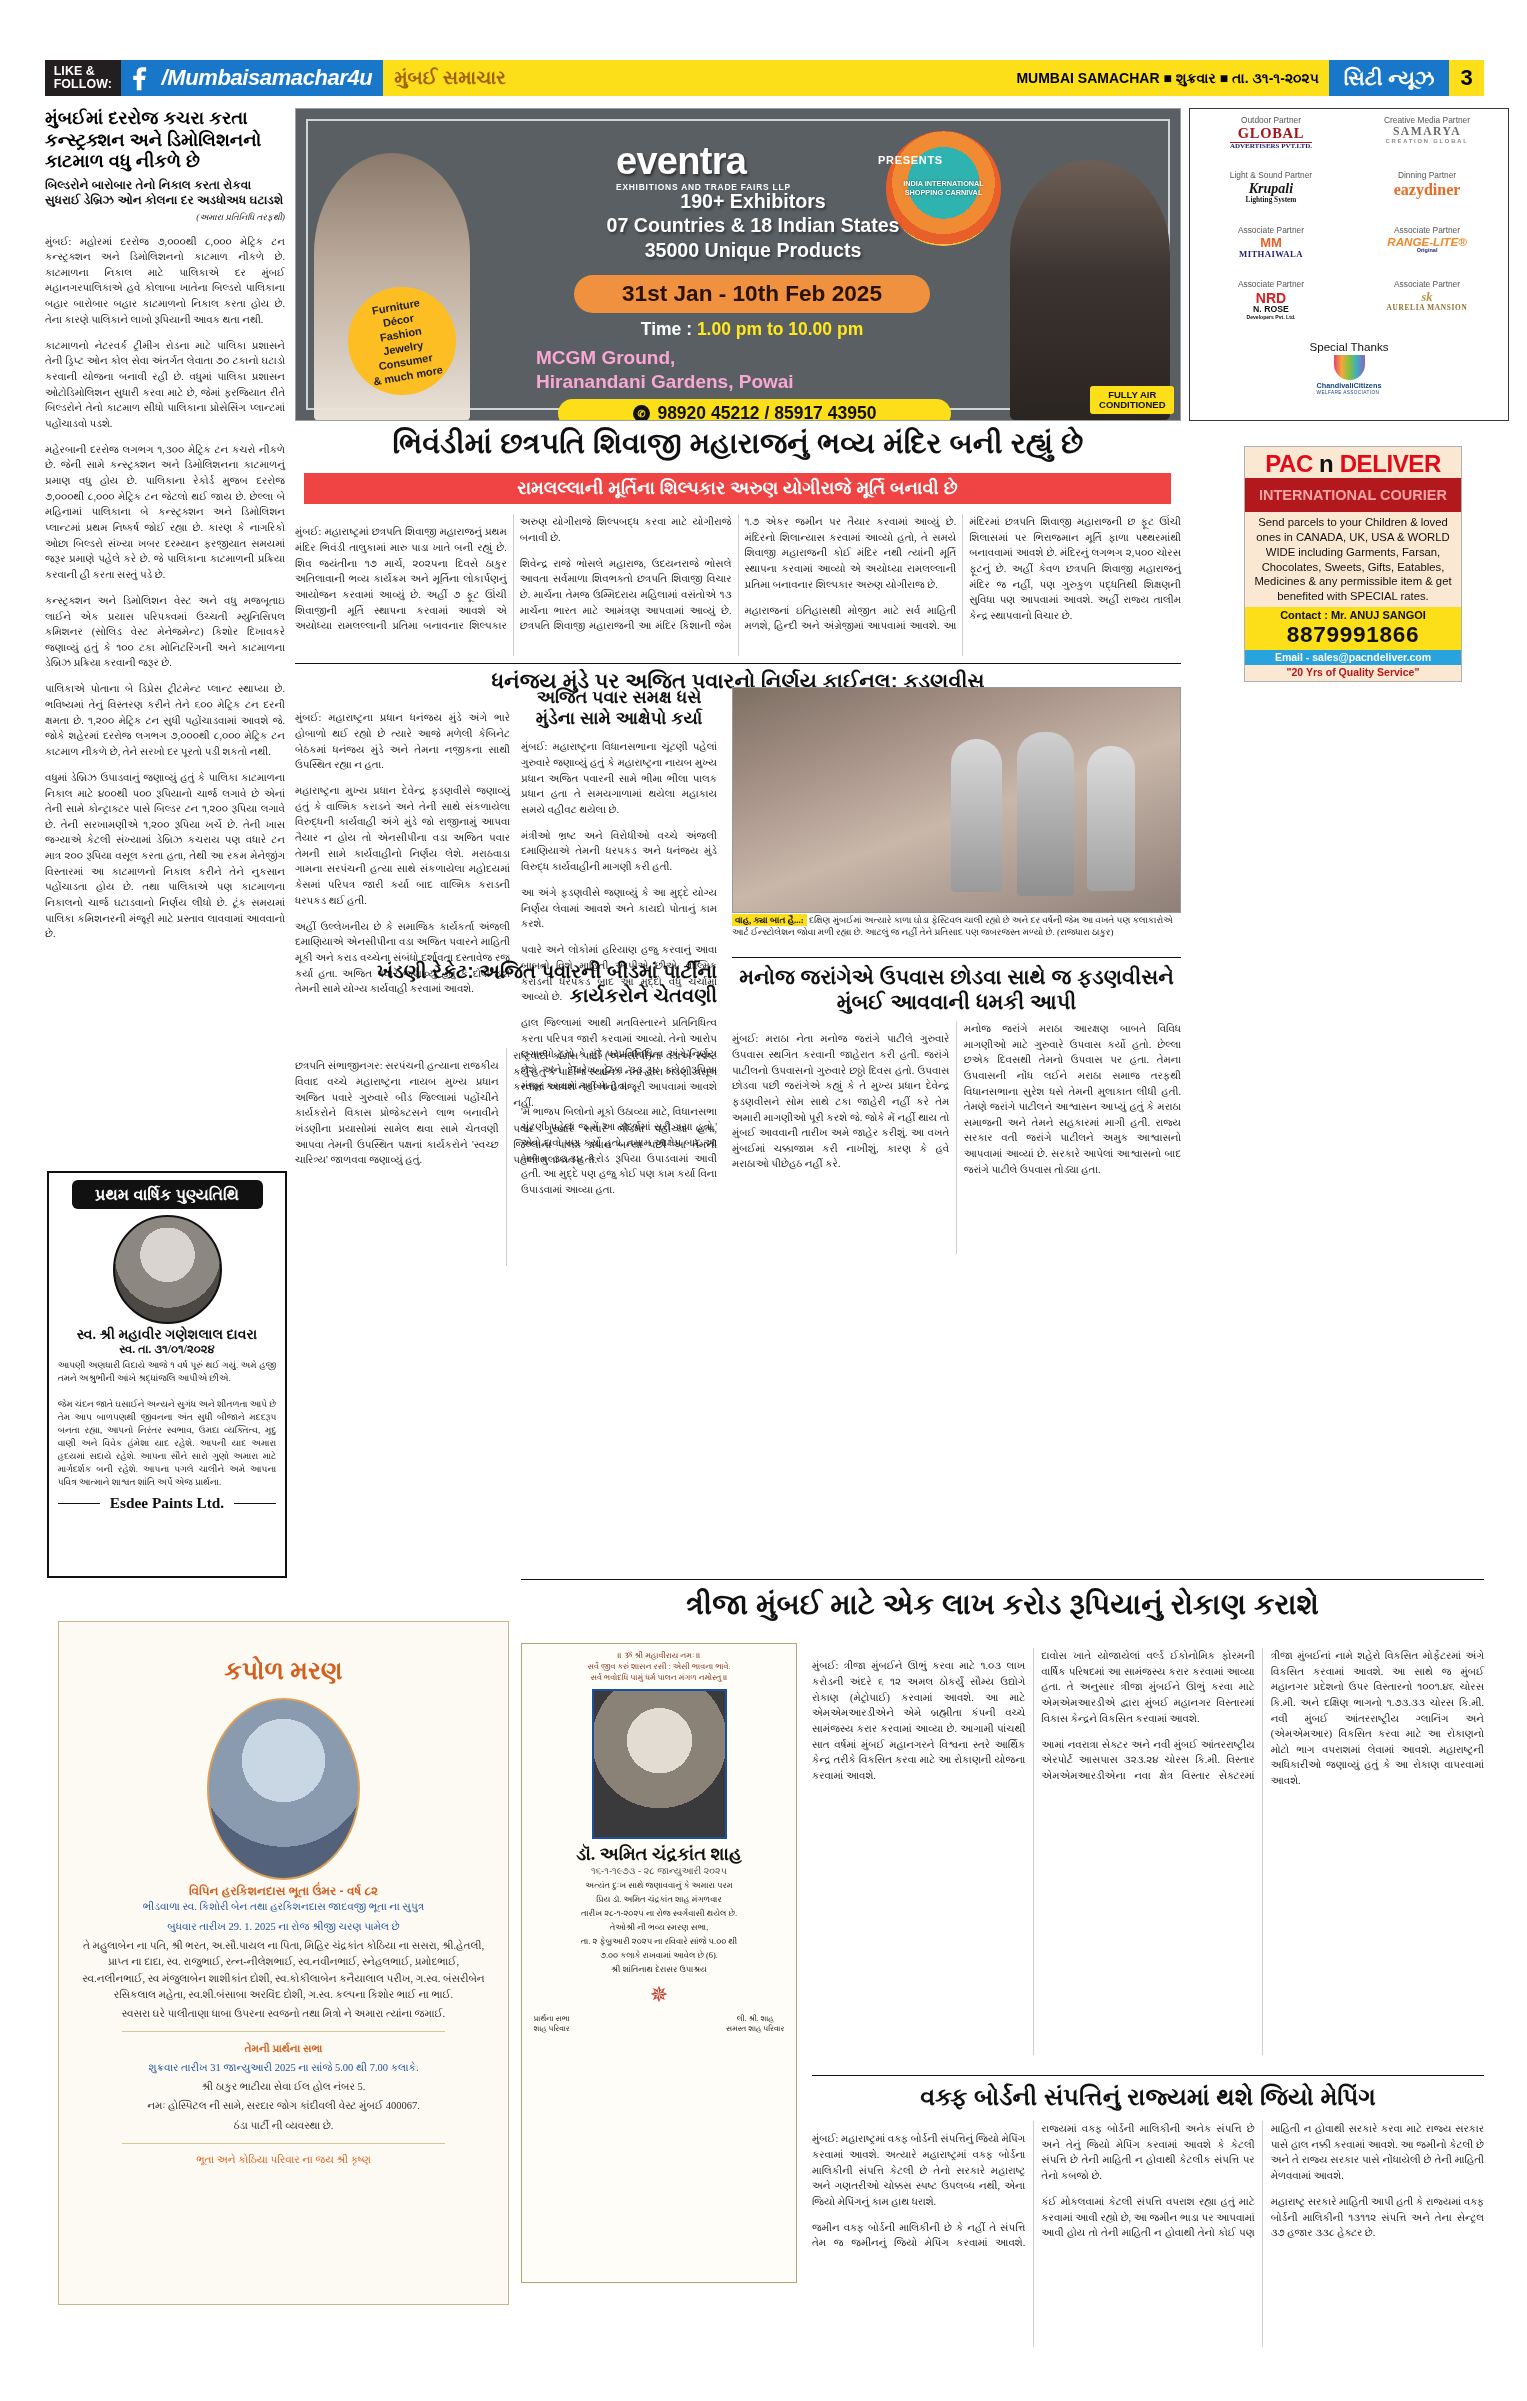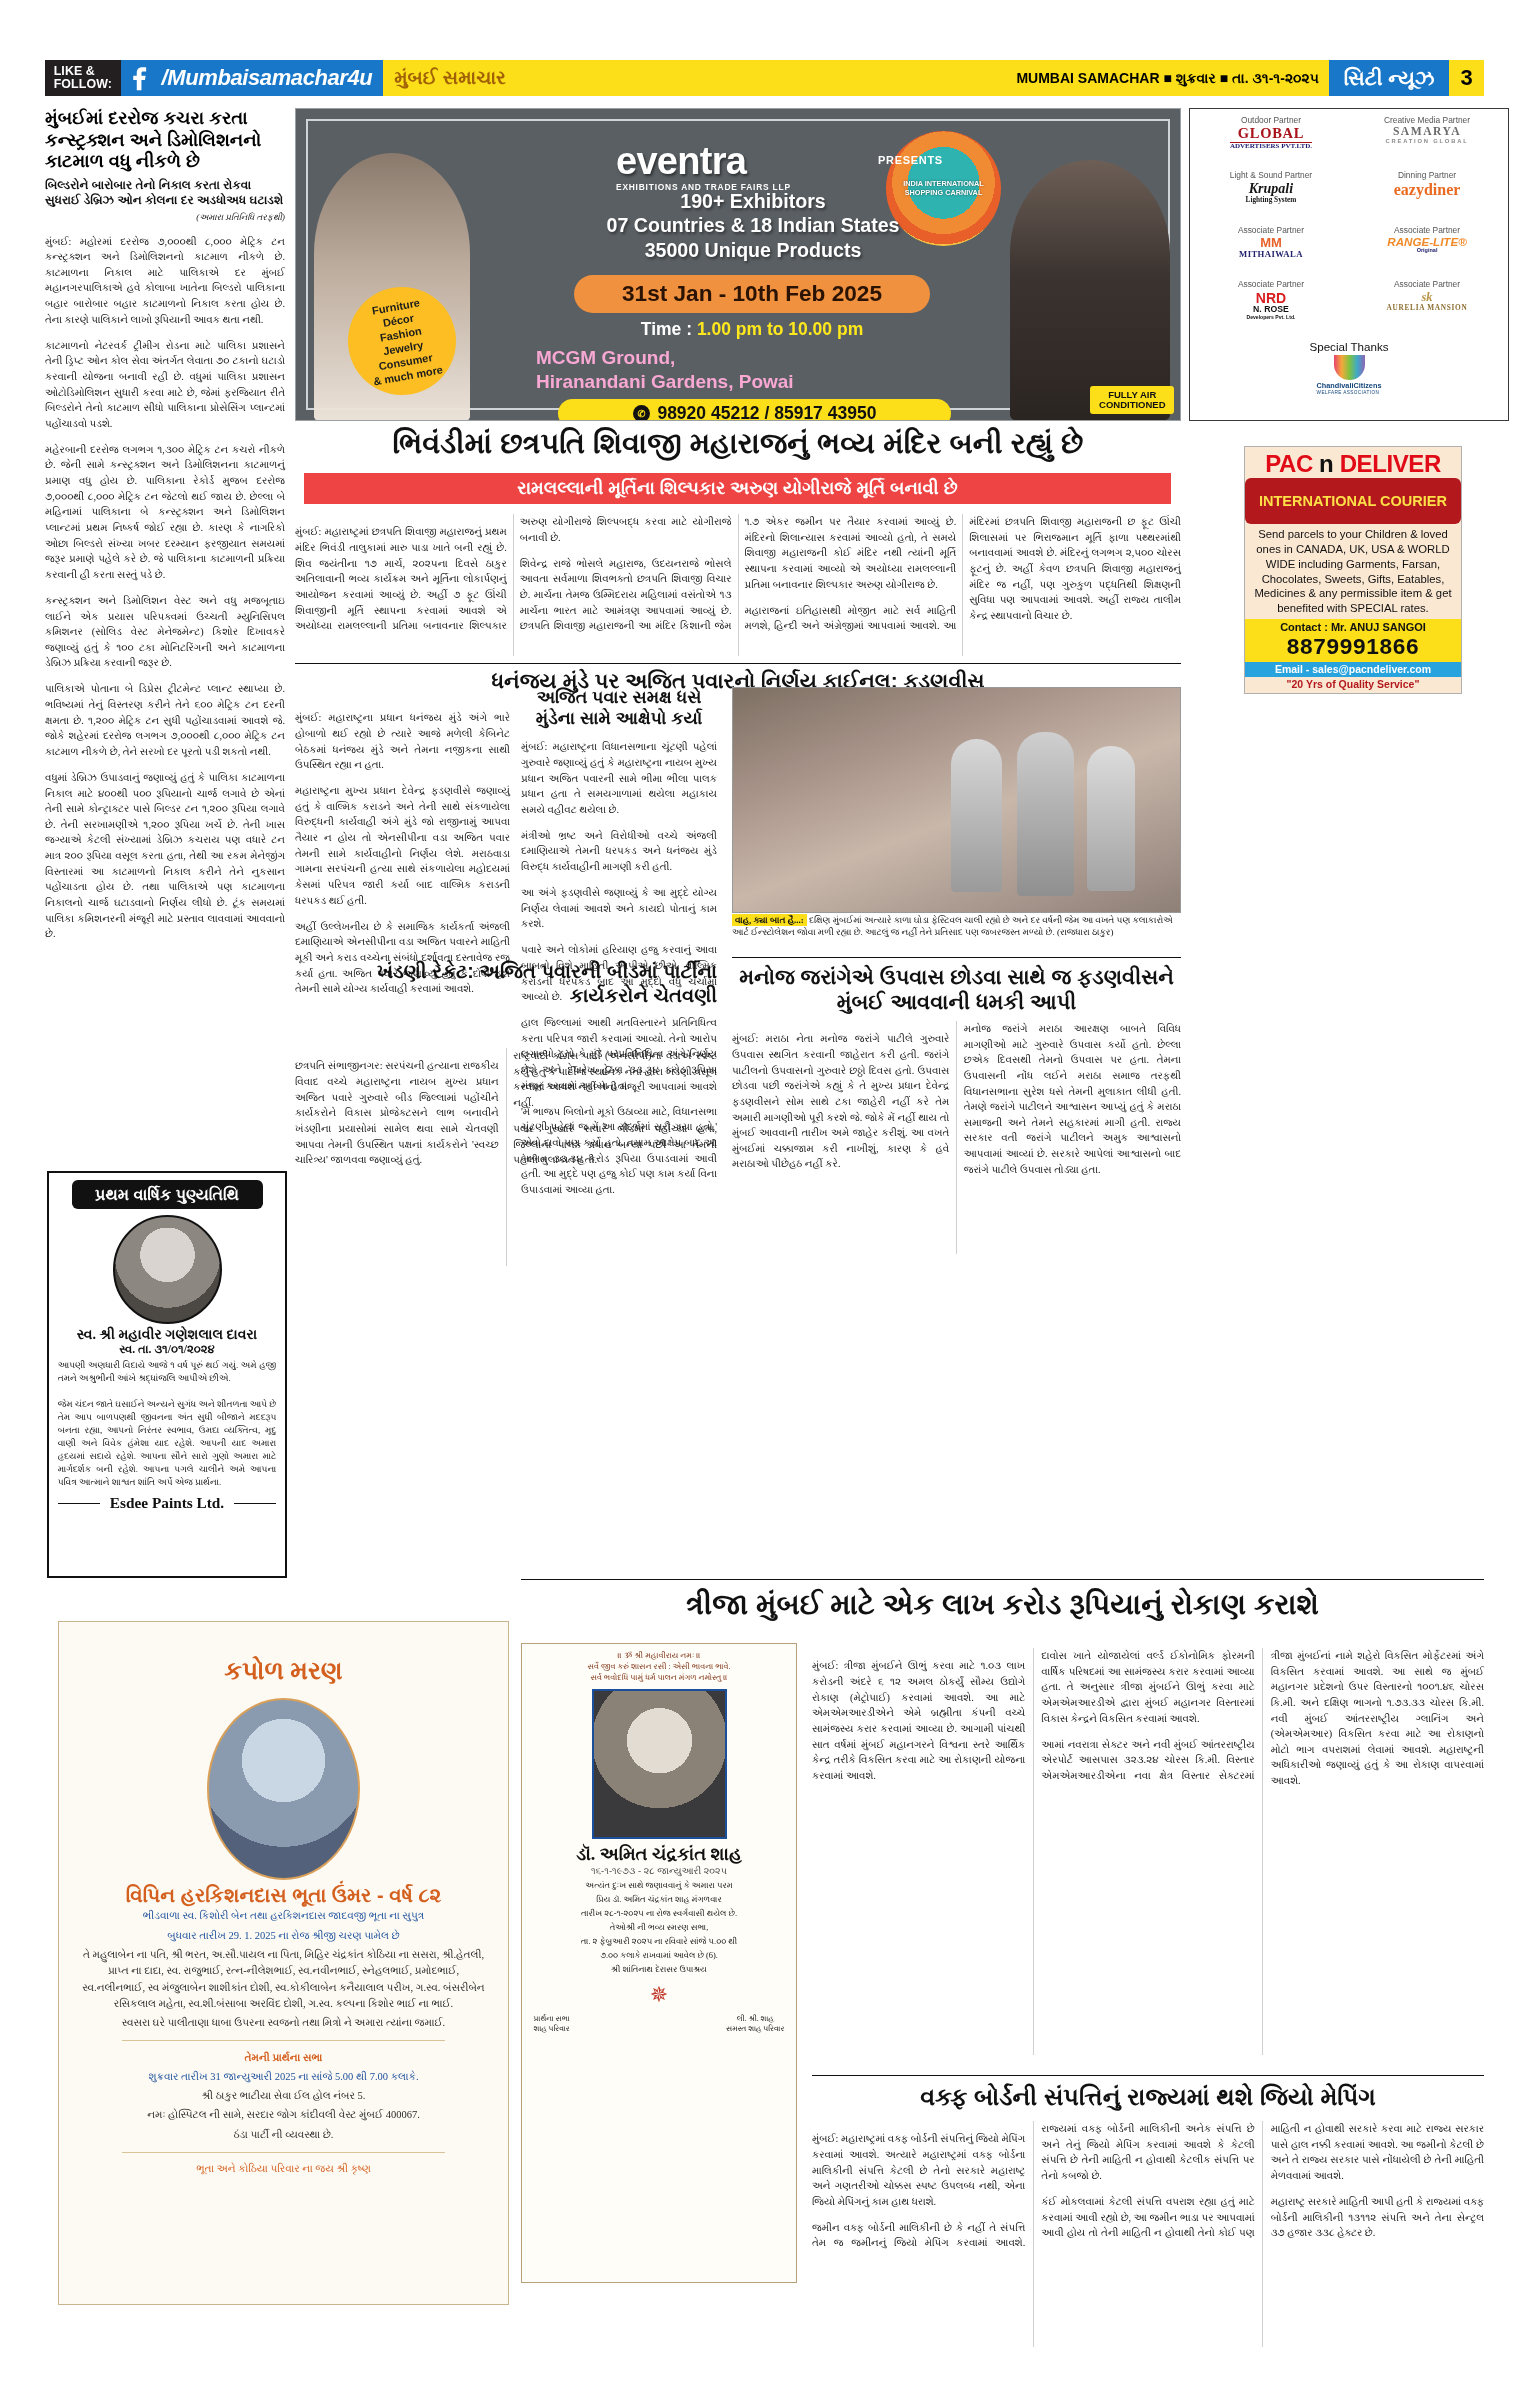--- a/index.html
+++ b/index.html
@@ -159,21 +159,21 @@
   .logo-ccwa .l1 { font-size:7.3px; color:#14457a; font-weight:bold;}
   .logo-ccwa .l2 { font-size:4.7px; color:#14457a; letter-spacing:0.4px;}
 
   
   .pacad {
     position:absolute; left:1244px; top:446px; width:218px; background:#fbe8d3;
     border:0.7px solid #b0b0b0; text-align:center; padding-bottom:0;
   }
   .pacad .t1 { font-size:24px; font-weight:bold; color:#e00b16; padding:2.9px 0 0; letter-spacing:-0.4px;}
   .pacad .t1 i { color:#111; font-style:normal; }
-  .pacad .t2 { background:#b3181c; color:#fde047; font-size:14.5px; font-weight:bold; padding:15px 0;border-radius:6px; }
+  .pacad .t2 { background:#b3181c; color:#fca5a5; font-size:14.5px; font-weight:bold; padding:9px 0; }
   .pacad .t3 { font-size:11.3px; line-height:1.3; padding:3.6px 5.8px; color:#111; }
   .pacad .t4 { background:#fcdf18; font-size:11px; font-weight:bold; padding:1.5px 0;}
   .pacad .t5 { background:#fcdf18; font-size:22.6px; font-weight:bold; letter-spacing:0.7px; padding-bottom:1.5px;}
   .pacad .t6 { background:#29a3dd; color:#fff; font-size:10.5px; font-weight:bold; padding:1.5px 0;}
   .pacad .t7 { color:#b3181c; font-size:10.5px; font-weight:bold; padding:1.5px 0 2.9px;}
 
   
   .temple-hl {
     position:absolute; left:295px; top:426px; width:886px;
     font-size:29px; font-weight:bold; text-align:center; line-height:1.2;
@@ -260,21 +260,21 @@
 
   
   .kapol {
     position:absolute; left:58px; top:1621px; width:451px; height:684px;
     border:1.5px solid #c8b590; background:#fdfaf3; overflow:hidden;
   }
   .kapol .title { text-align:center; margin-top:35px; font-size:25px; font-weight:bold;
      color:#d4601f; font-family:"Liberation Serif",serif;}
   .kapol .portrait { margin:11.6px auto 4.4px; width:153px; height:182px; border-radius:50%;
      border:2.9px solid #d9a05a; background:radial-gradient(circle at 50% 34%, #c9d6e4 0 30%, #8a9bb0 30% 62%, #53627a 62% 100%);}
-  .kapol .nm { text-align:center; font-size:20px; font-weight:bold; color:#d4601f; margin-top:4.4px;}
+  .kapol .nm { text-align:center; font-size:12px; font-weight:bold; color:#d4601f; margin-top:4.4px;}
   .kapol .ln { text-align:center; font-size:10.5px; line-height:1.55; padding:1.5px 19px;
      font-family:"Liberation Serif",serif; color:#2a2a2a;}
   .kapol .blue { color:#1b4f9c; }
   .kapol .sep { width:72%; margin:7.3px auto; height:0.7px; background:#d9c49a; }
 
   
   .amit {
     position:absolute; left:521px; top:1643px; width:276px; height:640px;
     border:1.5px solid #b8a078; background:#fffdf7; overflow:hidden; text-align:center;
   }

